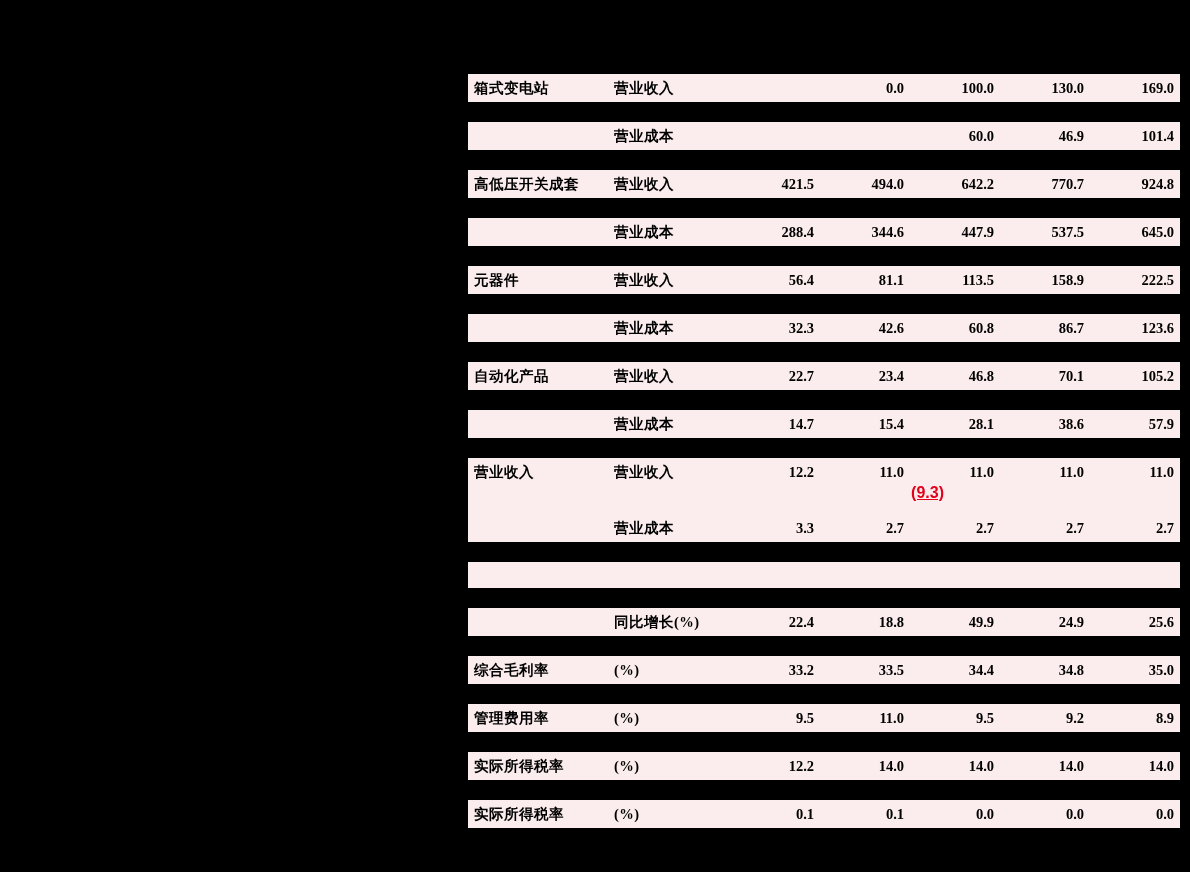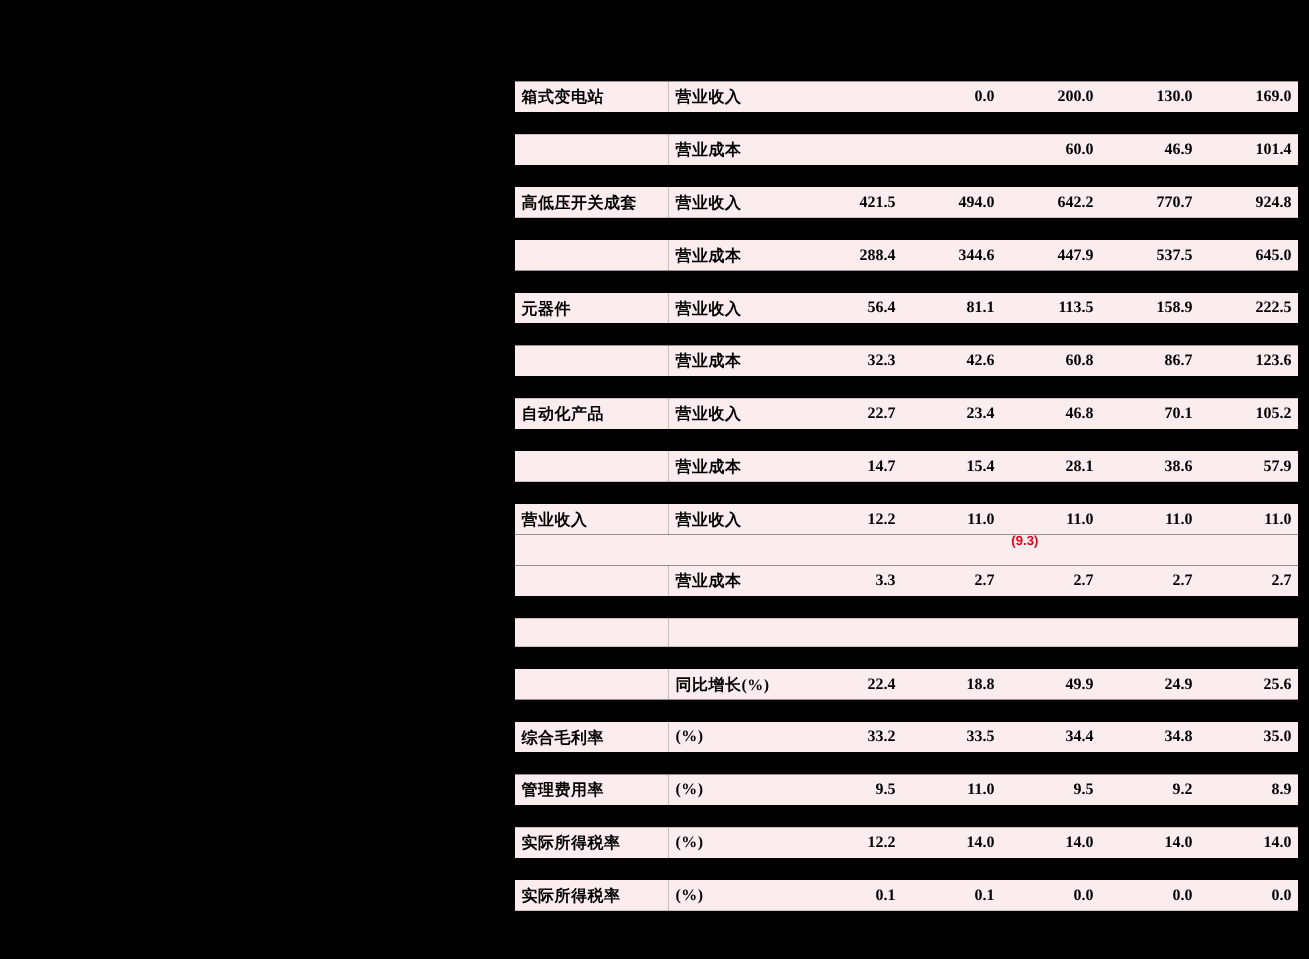--- a/index.html
+++ b/index.html
@@ -67,37 +67,38 @@
     height: 18px;
     padding: 0;
     position: relative;
   }
   .annot {
     position: absolute;
     right: 236px;
     top: -2px;
     color: #e2001a;
     font-family: "Liberation Sans", sans-serif;
-    font-size: 12px;
+    font-size: 16px;
     font-weight: bold;
+    text-decoration: underline;
   }
 </style>
 </head>
 <body>
 
 <div id="table-wrap">
   <table class="fin">
     <tbody>
 
       <tr>
         <td class="label">箱式变电站</td>
         <td class="metric">营业收入</td>
         <td class="num"></td>
         <td class="num">0.0</td>
-        <td class="num">200.0</td>
+        <td class="num">100.0</td>
         <td class="num">130.0</td>
         <td class="num">169.0</td>
       </tr>
       <tr class="spacer">
           <td colspan="7"></td>
         </tr>
 
       <tr>
         <td class="label"></td>
         <td class="metric">营业成本</td>

